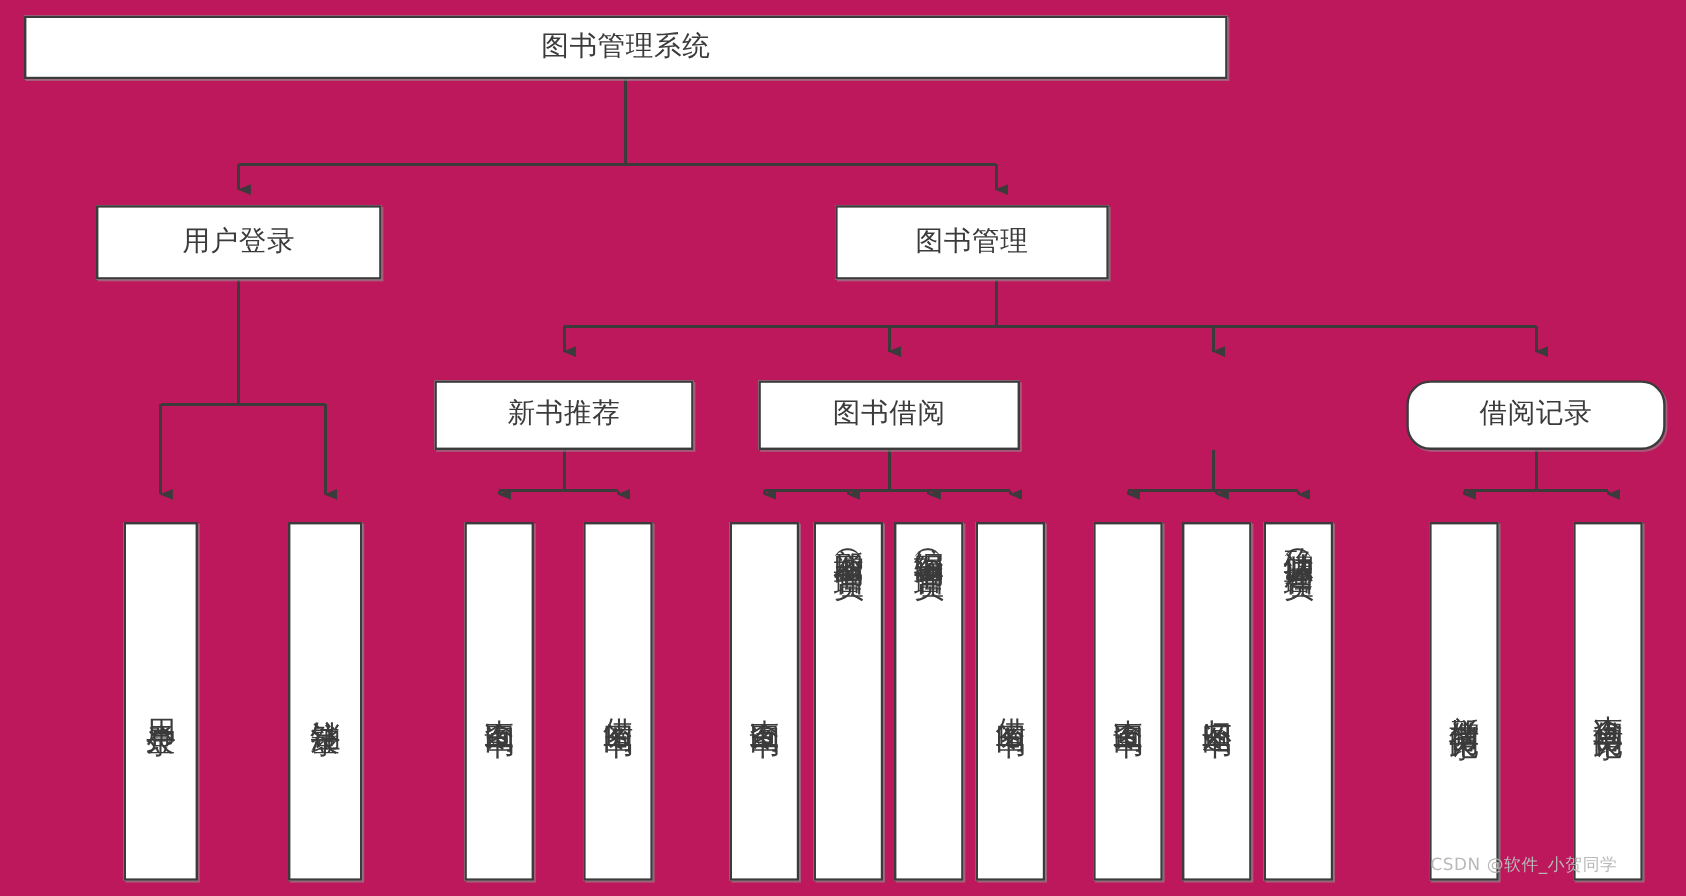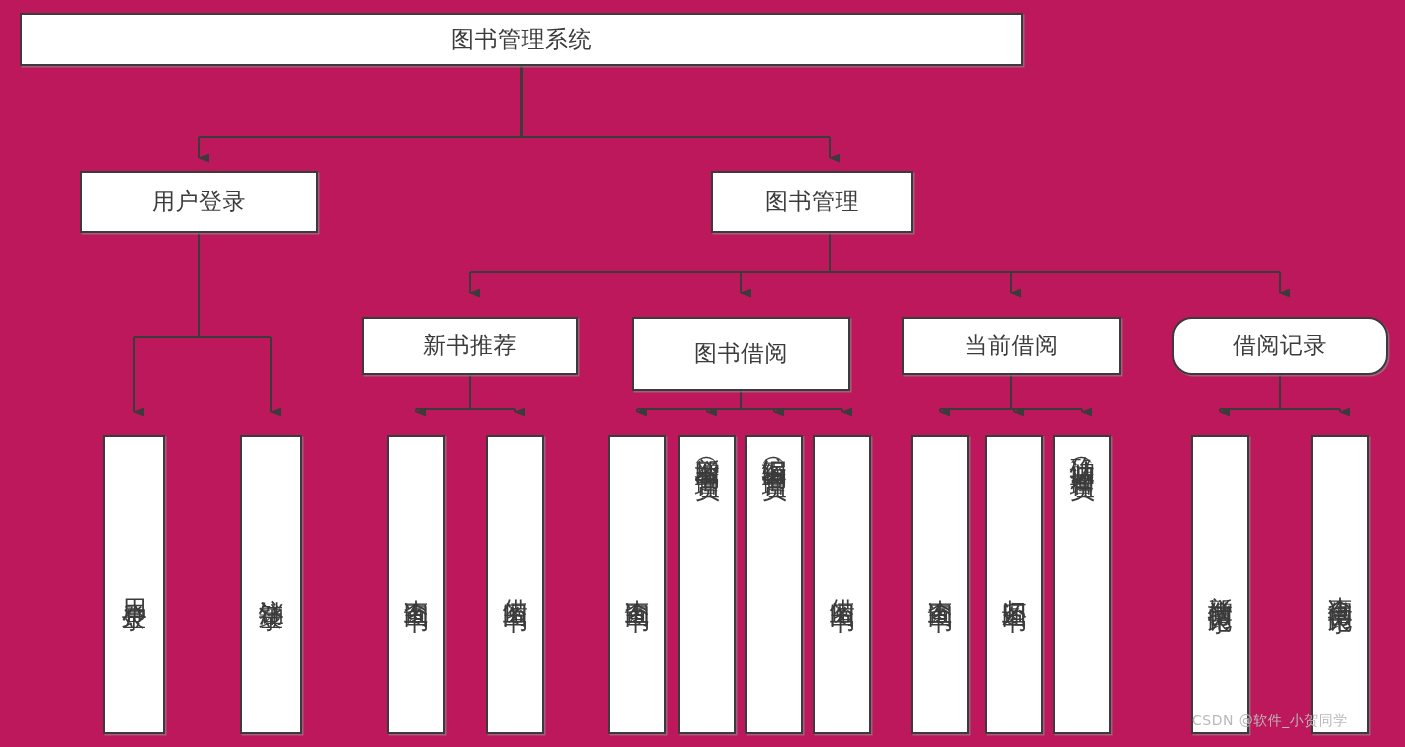--- a/index.html
+++ b/index.html
@@ -124,32 +124,29 @@
     </g>
   </svg>
 
   <div class="node horiz" style="left:20px;top:13px;width:1003px;height:53px;">
     <span class="label">图书管理系统</span>
   </div>
 
   <div class="node horiz" style="left:80px;top:171px;width:238px;height:62px;">
     <span class="label">用户登录</span>
   </div>
-  <div class="node horiz" style="left:711px;top:171px;width:202px;height:62px;">
+  <div class="node horiz" style="left:696px;top:171px;width:228px;height:62px;">
     <span class="label">图书管理</span>
   </div>
 
   <div class="node horiz" style="left:362px;top:317px;width:216px;height:58px;">
     <span class="label">新书推荐</span>
   </div>
-  <div class="node horiz" style="left:632px;top:317px;width:218px;height:74px;">
+  <div class="node horiz" style="left:632px;top:317px;width:218px;height:58px;">
     <span class="label">图书借阅</span>
-  </div>
-  <div class="node horiz" style="left:902px;top:317px;width:219px;height:58px;">
-    <span class="label">当前借阅</span>
   </div>
   <div class="node horiz" style="left:1172px;top:317px;width:216px;height:58px;border-radius:20px;">
     <span class="label">借阅记录</span>
   </div>
 
   <div class="node vert center-v" style="left:103px;top:435px;width:62px;height:299px;">
     <span class="label">用户登录</span>
   </div>
   <div class="node vert center-v" style="left:240px;top:435px;width:62px;height:299px;">
     <span class="label">注销登录</span>

